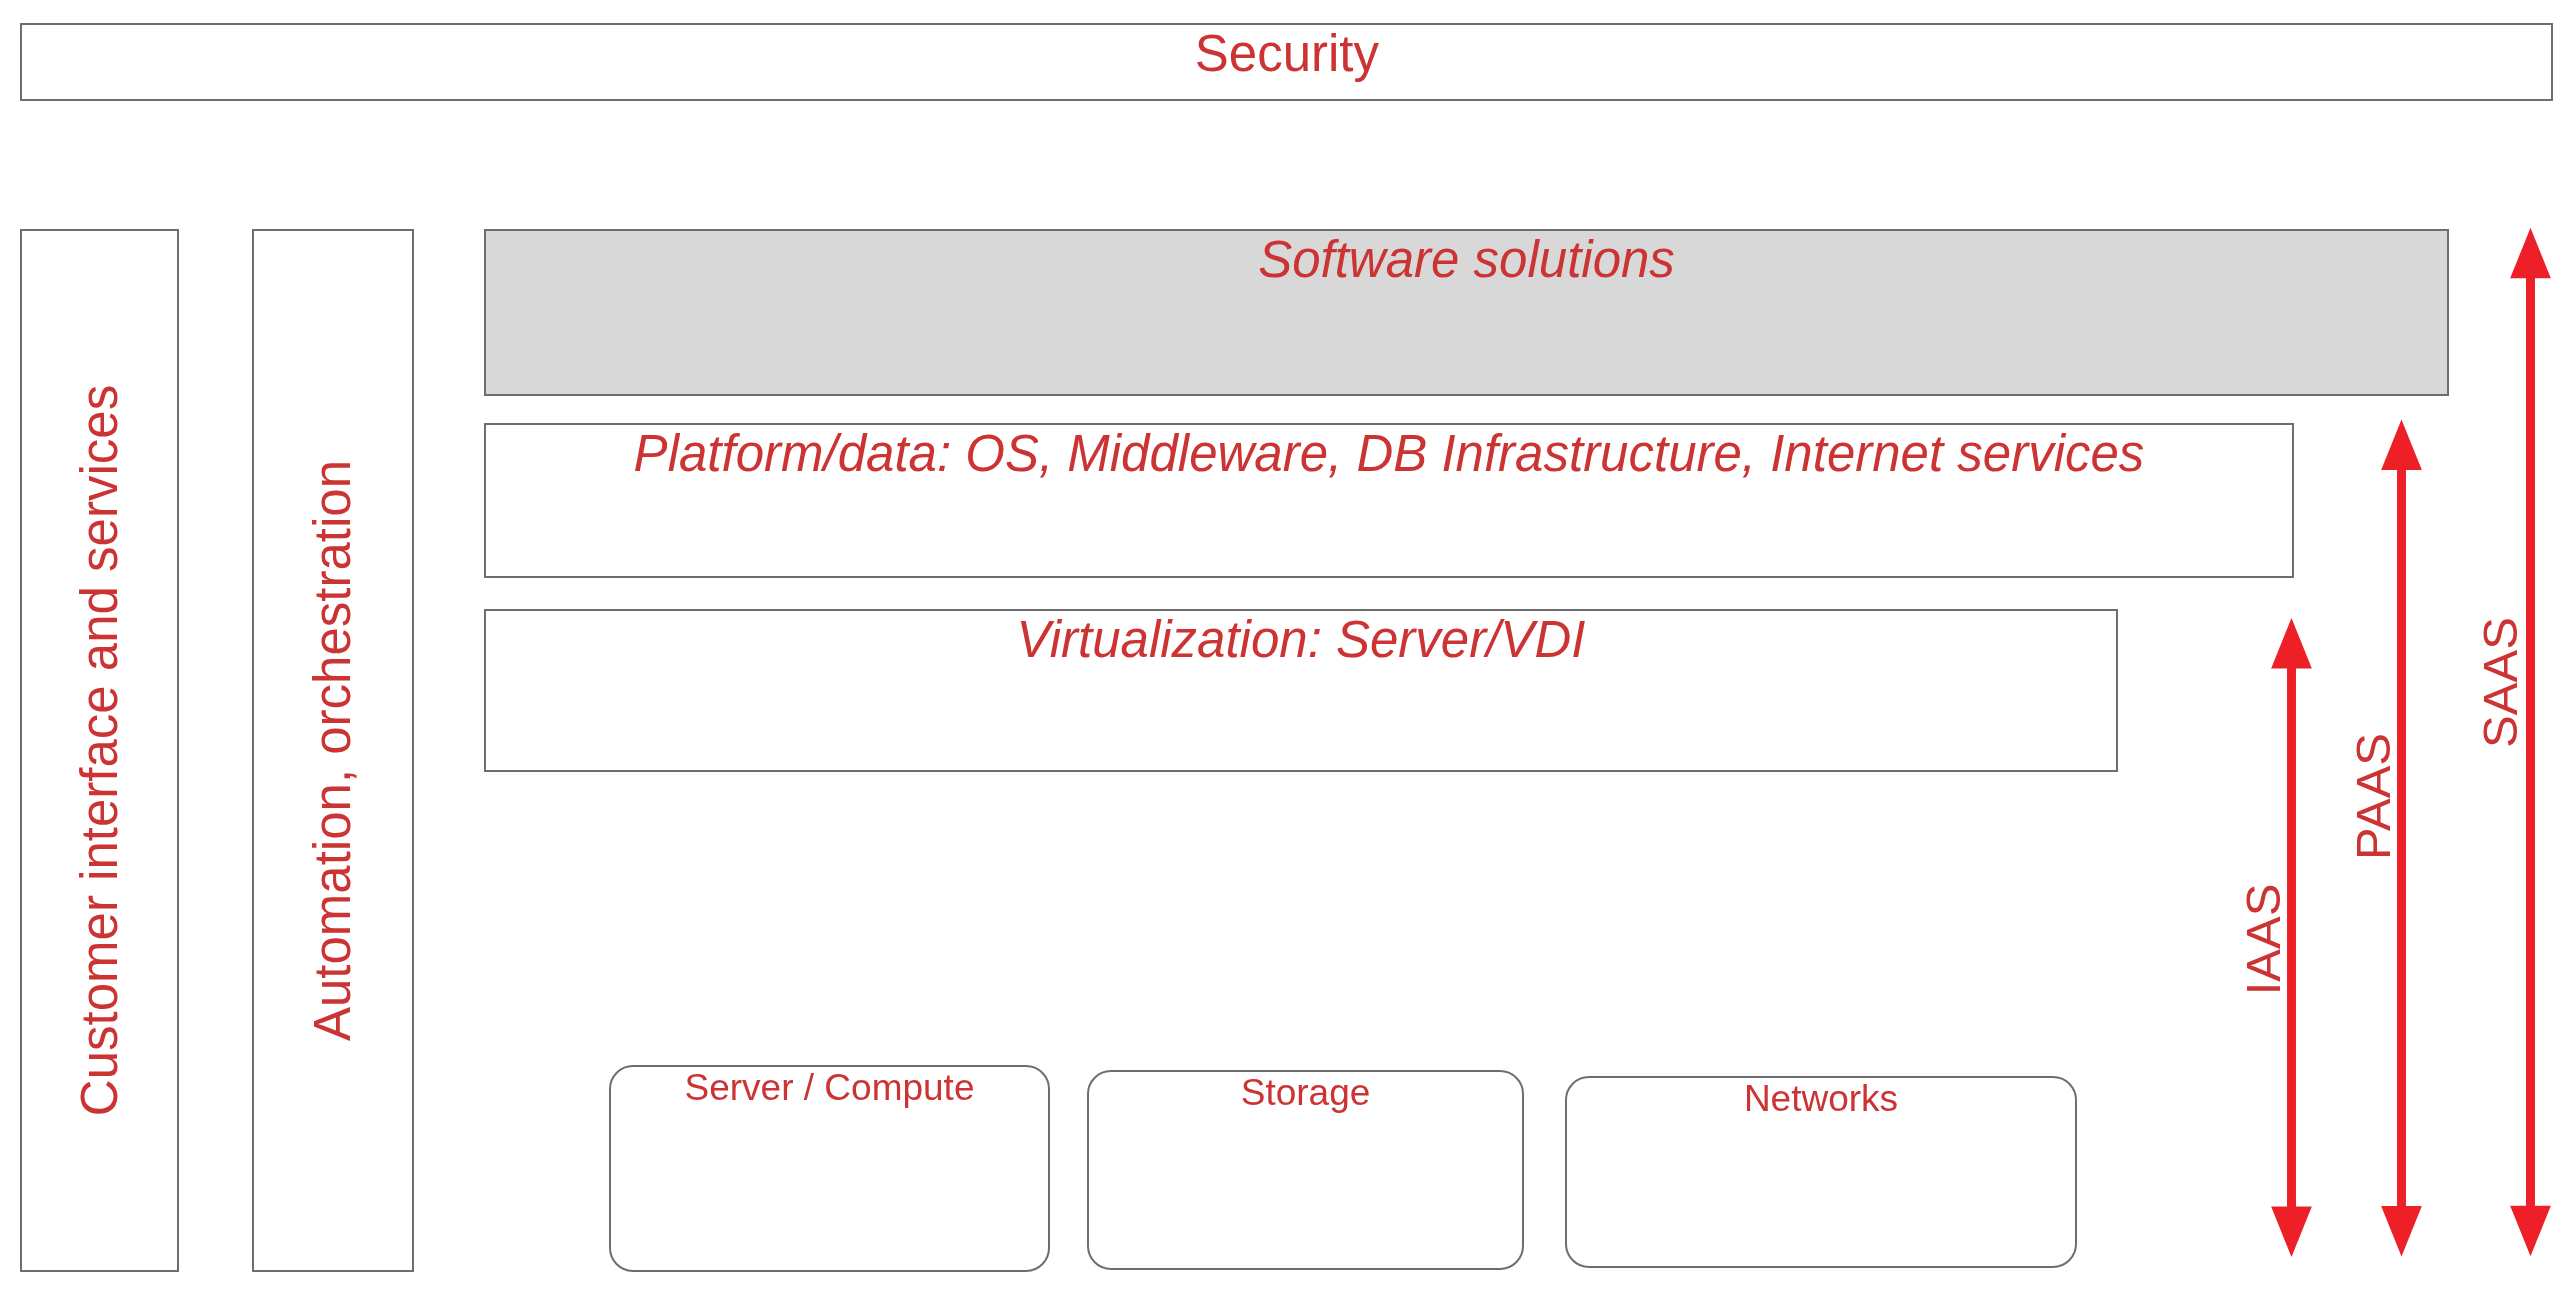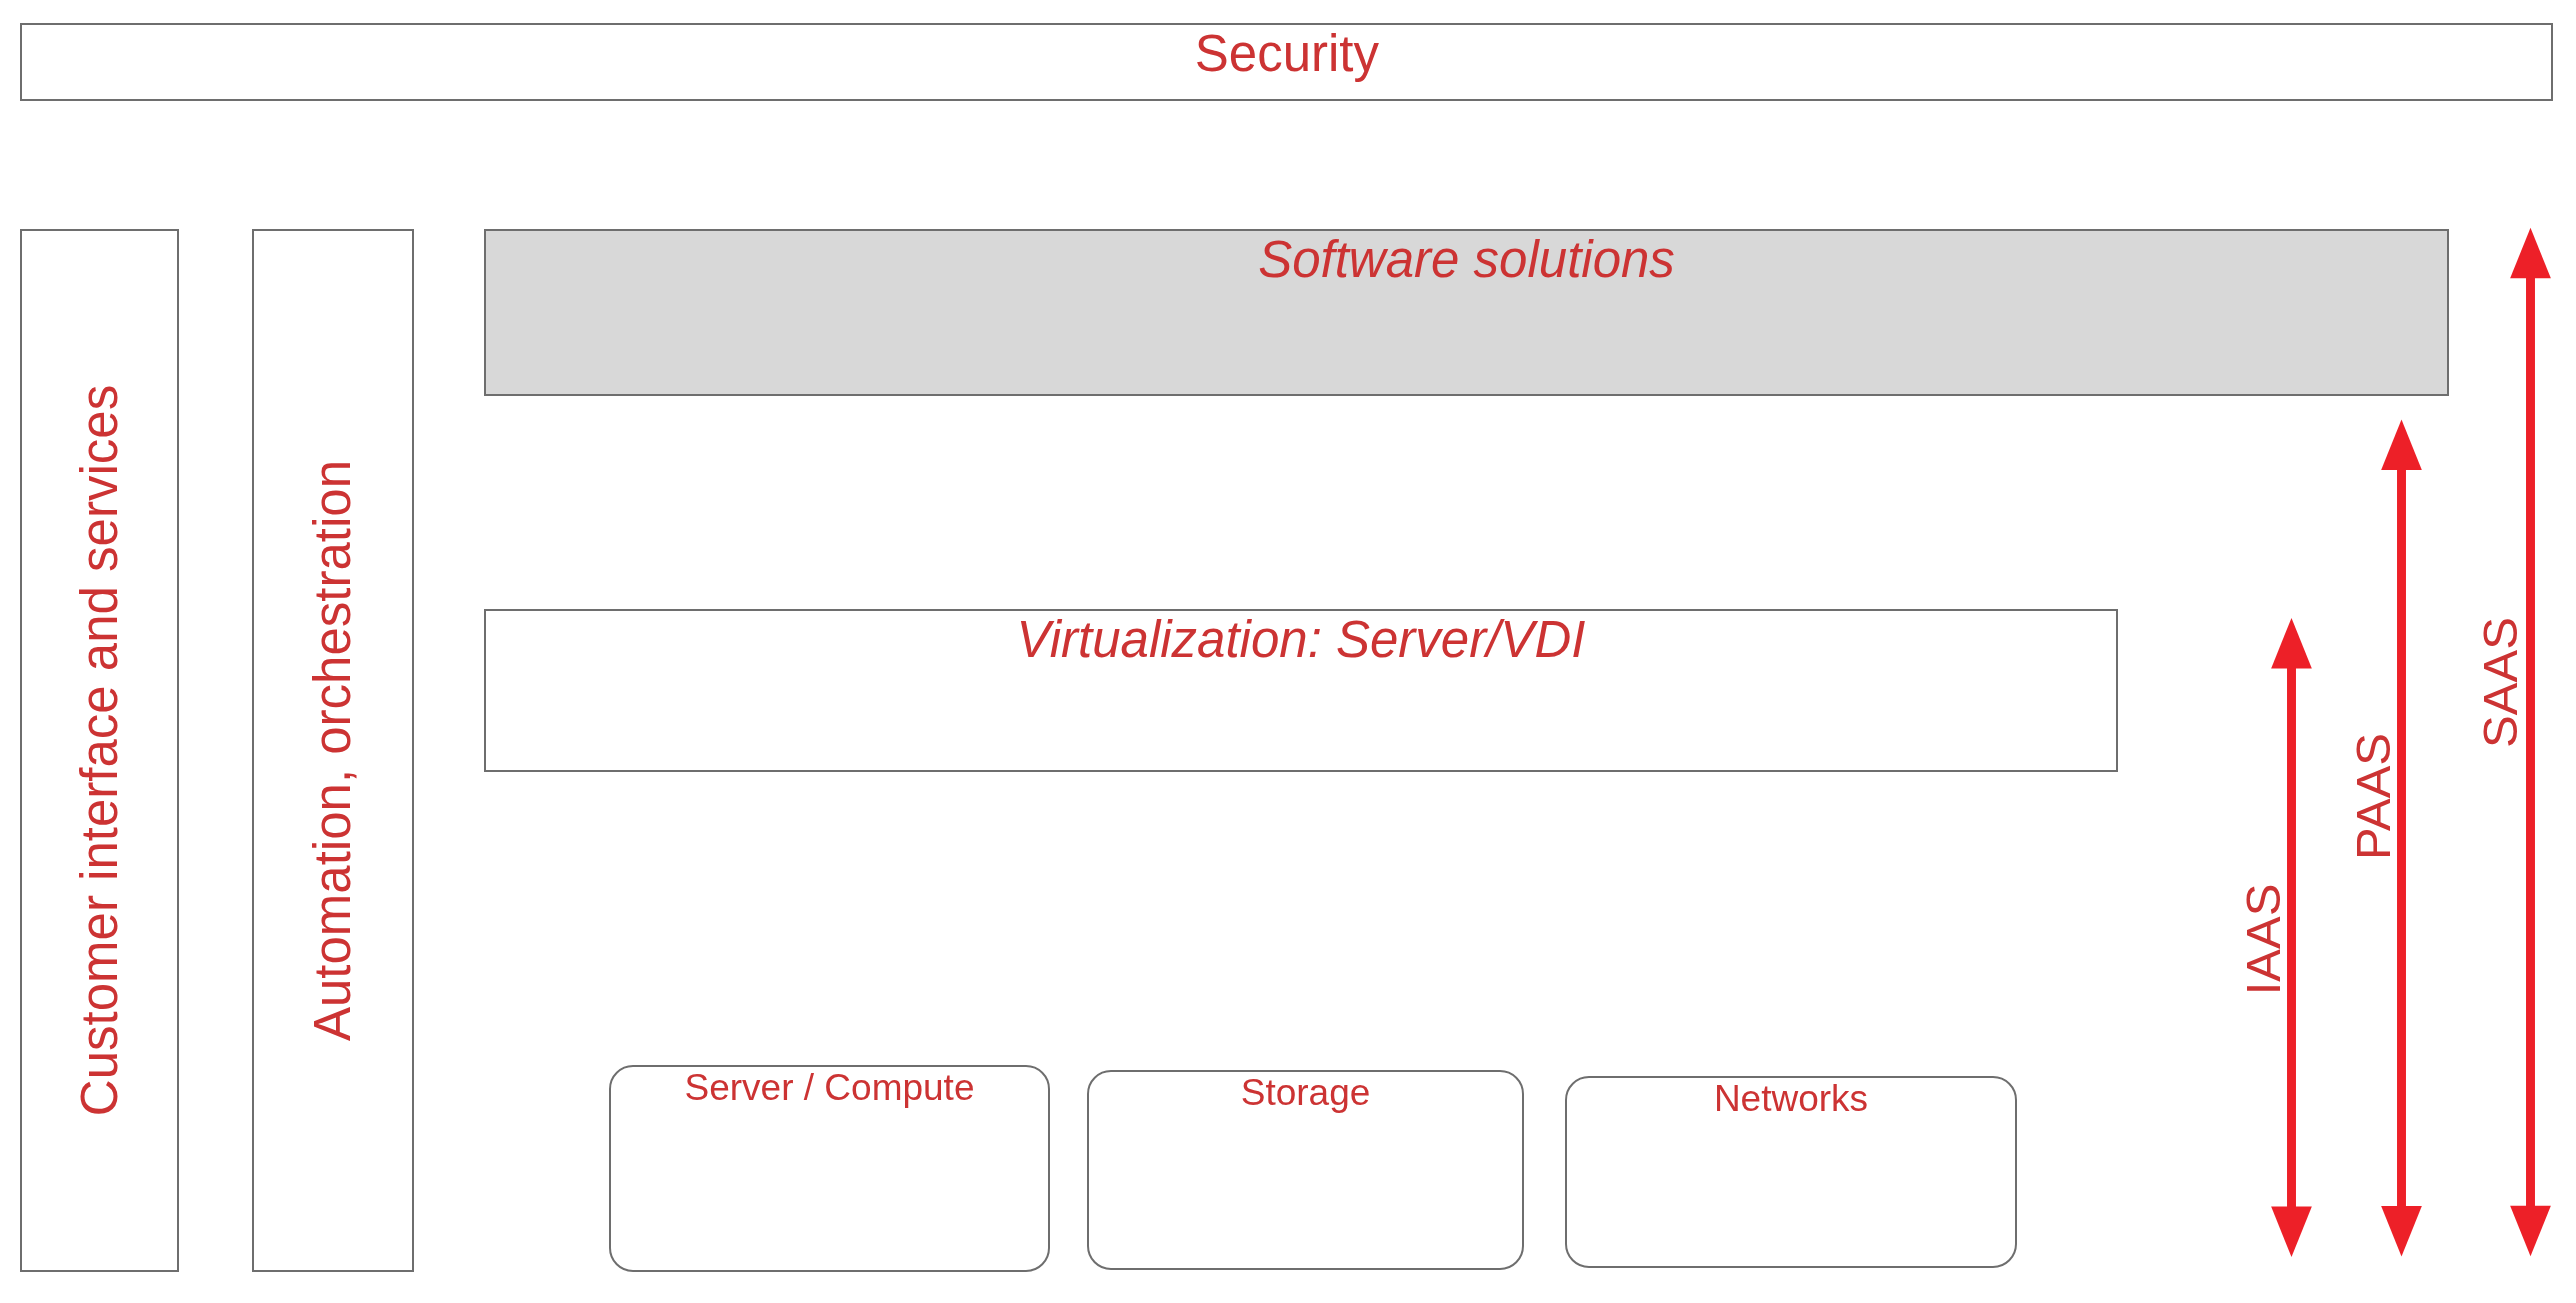--- a/index.html
+++ b/index.html
@@ -80,35 +80,38 @@
   </div>
 
   <div class="vlabel" style="left:252px; top:229px; width:162px; height:1043px;">
     <span class="fs-side">Automation, orchestration</span>
   </div>
 
   <div class="box filled fs-layer" style="left:484px; top:229px; width:1965px; height:167px;">
     <span>Software solutions</span>
   </div>
 
+  <div class="box fs-layer" style="left:484px; top:423px; width:1810px; height:155px; padding:0 33px;">
+    <span>Platform/data: OS, Middleware, DB Infrastructure, Internet services</span>
+  </div>
 
   <div class="box fs-layer" style="left:484px; top:609px; width:1634px; height:163px;">
     <span>Virtualization: Server/VDI</span>
   </div>
 
 
   <div class="box fs-sub" style="left:609px; top:1065px; width:441px; height:207px;">
     <span>Server / Compute</span>
   </div>
 
   <div class="box fs-sub" style="left:1087px; top:1070px; width:437px; height:200px;">
     <span>Storage</span>
   </div>
 
-  <div class="box fs-sub" style="left:1565px; top:1076px; width:452px; height:192px;">
+  <div class="box fs-sub" style="left:1565px; top:1076px; width:512px; height:192px;">
     <span>Networks</span>
   </div>
 
   <svg class="arrow-svg" style="left:2263px; top:617px; width:57px; height:641px;" viewBox="0 0 70 785" xmlns="http://www.w3.org/2000/svg">
     <line x1="35" y1="30" x2="35" y2="755" stroke="#ED2028" stroke-width="11"></line>
     <polygon points="35,0 60,62 10,62" fill="#ED2028"></polygon>
     <polygon points="35,785 60,723 10,723" fill="#ED2028"></polygon>
   </svg>
   <div class="arrow-label fs-arrow" style="left:2157px; top:915px; width:212px; text-align:center; transform:rotate(-90deg);">
     <span>IAAS</span>

